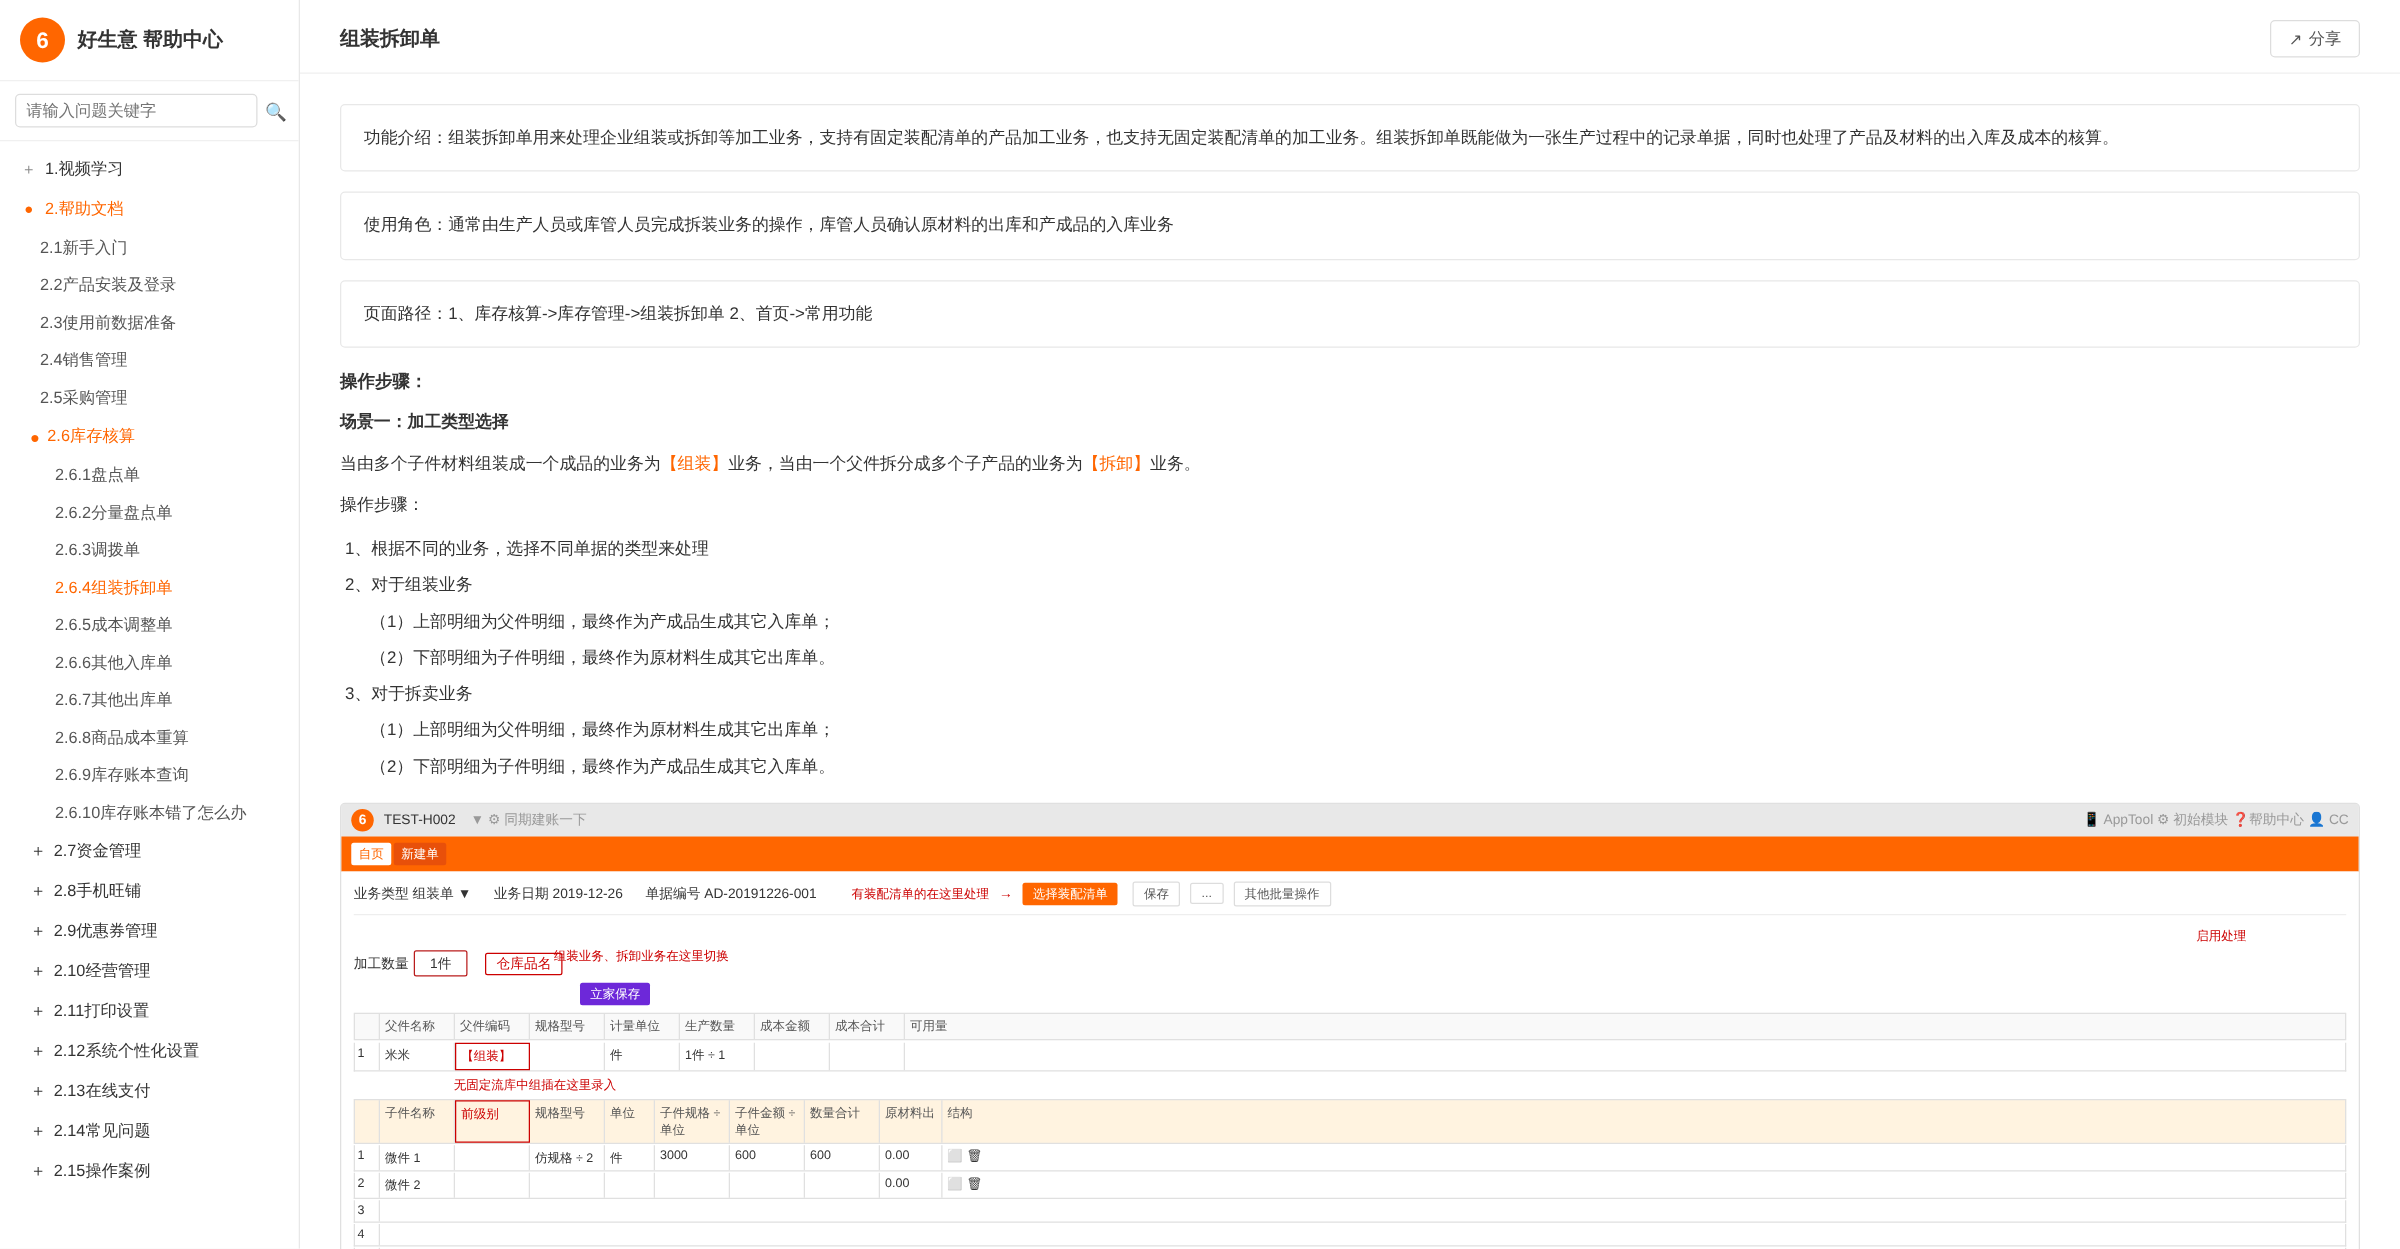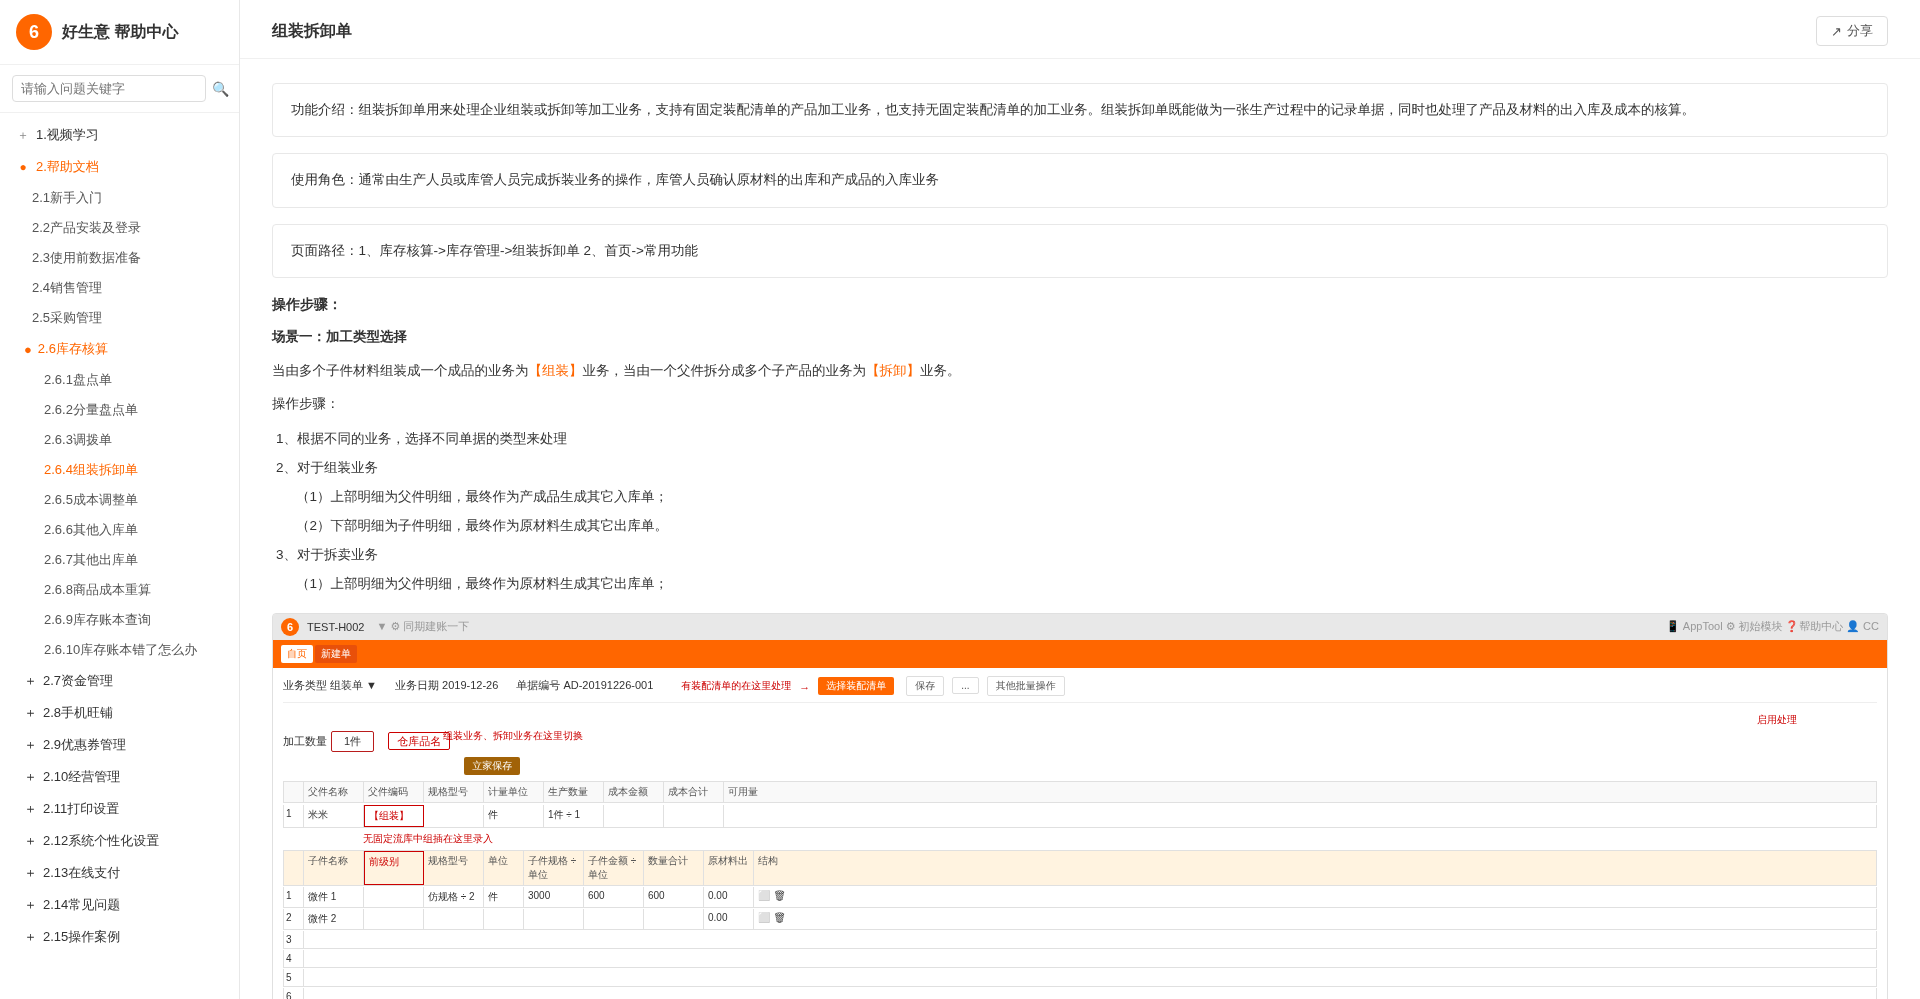--- a/index.html
+++ b/index.html
@@ -316,20 +316,21 @@
     <div class="steps-list">
       <li>1、根据不同的业务，选择不同单据的类型来处理</li>
       <li>2、对于组装业务</li>
       <div class="sub-steps">
         <li>（1）上部明细为父件明细，最终作为产成品生成其它入库单；</li>
         <li>（2）下部明细为子件明细，最终作为原材料生成其它出库单。</li>
       </div>
       <li>3、对于拆卖业务</li>
       <div class="sub-steps">
         <li>（1）上部明细为父件明细，最终作为原材料生成其它出库单；</li>
+        <li>（2）下部明细为子件明细，最终作为产成品生成其它入库单。</li>
       </div>
     </div>
 
     <div class="screenshot-container">
       <div style="background:#e8e8e8; padding:4px 8px; font-size:11px; color:#555; display:flex; align-items:center; gap:8px;">
         <span style="background:#f60; color:#fff; border-radius:50%; width:18px; height:18px; display:inline-flex; align-items:center; justify-content:center; font-weight:bold; font-size:11px;">6</span>
         <span style="font-size:11px; color:#333;">TEST-H002</span>
         <span style="font-size:11px; color:#999; margin-left:4px;">▼ ⚙ 同期建账一下</span>
         <span style="flex:1;"></span>
         <span style="font-size:11px; color:#999;">📱 AppTool  ⚙ 初始模块  ❓帮助中心  👤 CC</span>
@@ -354,21 +355,21 @@
           <span style="border:1px solid #ddd; color:#555; border-radius:2px; padding:2px 8px; font-size:10px;">...</span>
           <span style="border:1px solid #ddd; color:#555; border-radius:2px; padding:2px 8px; font-size:10px;">其他批量操作</span>
         </div>
 
         <div style="display:flex; align-items:center; gap:4px; margin-bottom:6px; font-size:11px; position:relative;">
           <span>加工数量</span>
           <span style="border:1px solid #b91c1c; padding:2px 12px; border-radius:2px;">1件</span>
           <span style="margin-left:10px;">
             <span style="border:1px solid #c00; padding:2px 8px; border-radius:2px; color:#c00;">仓库品名</span>
           </span>
-          <span style="margin-left:10px; background:#a16207; color:#fff; border-radius:2px; padding:2px 8px; font-size:10px;margin-top:48px;">立家保存</span>
+          <span style="margin-left:10px; background:#6d28d9; color:#fff; border-radius:2px; padding:2px 8px; font-size:10px;margin-top:48px;">立家保存</span>
 
           <span style="color:#c00; font-size:10px; position:absolute; left:160px; top:20px;">组装业务、拆卸业务在这里切换</span>
           <span style="color:#c00; font-size:10px; position:absolute; right:80px; top:4px;">启用处理</span>
         </div>
 
         <div style="background:#f9f9f9; display:flex; font-size:10px; color:#555; border:1px solid #e0e0e0; margin-bottom:2px;">
           <span style="width:20px; padding:3px 2px; border-right:1px solid #e0e0e0;">&nbsp;</span>
           <span style="width:60px; padding:3px 4px; border-right:1px solid #e0e0e0;">父件名称</span>
           <span style="width:60px; padding:3px 4px; border-right:1px solid #e0e0e0;">父件编码</span>
           <span style="width:60px; padding:3px 4px; border-right:1px solid #e0e0e0;">规格型号</span>

